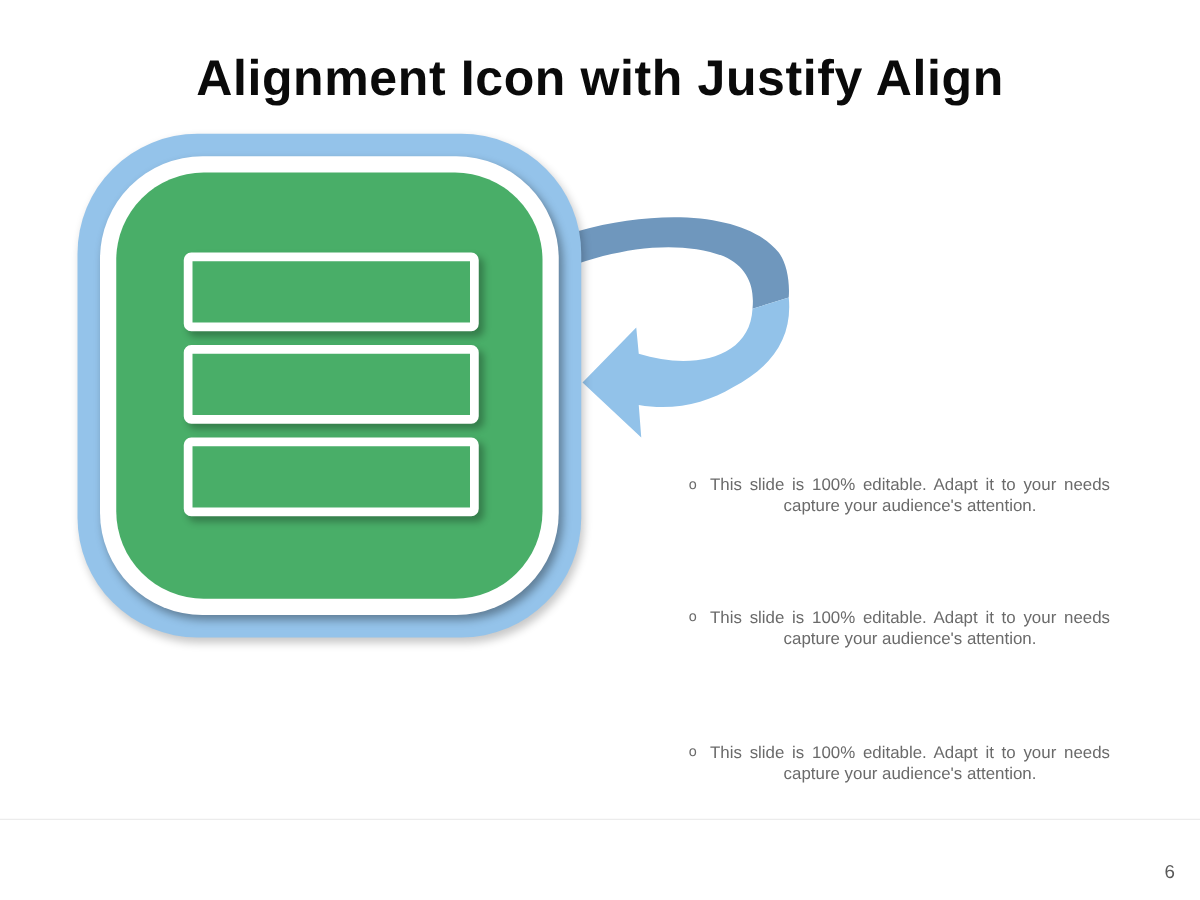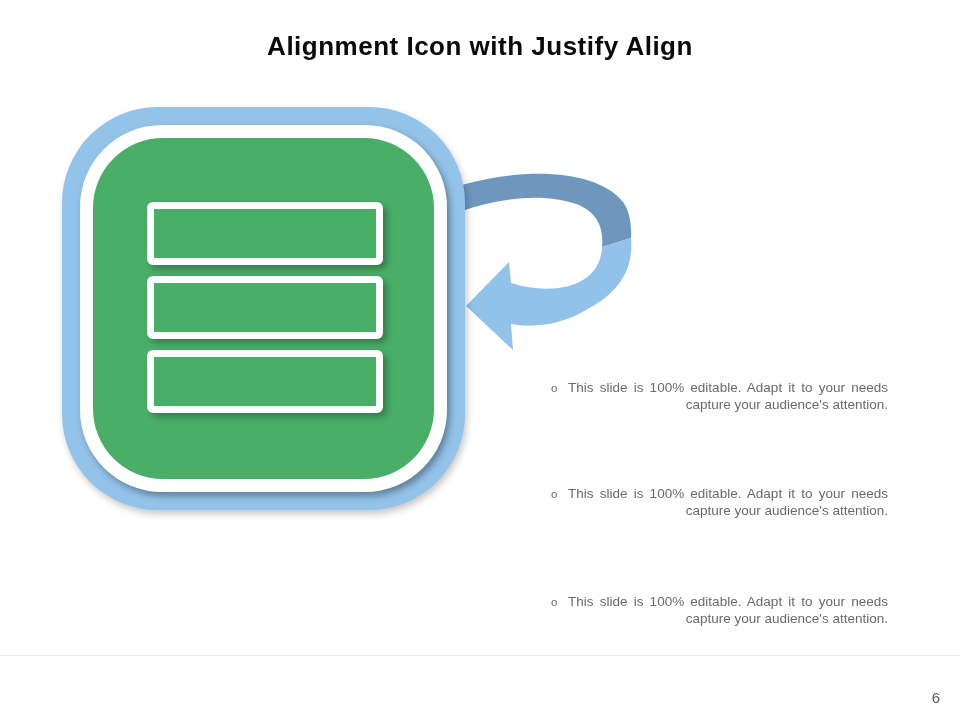--- a/index.html
+++ b/index.html
@@ -11,21 +11,21 @@
     --icon-border-blue:#94C3EA;
     --arrow-dark-blue:#6F97BD;
     --arrow-light-blue:#92C2E9;
     --title-color:#0A0A0A;
     --body-text-gray:#6A6A6A;
   }
 
   .slide-title{
     position:absolute;top:14px;left:0;right:0;
     text-align:center;
-    font-size:26px;font-weight:700;letter-spacing:0.5px;
+    font-size:40px;font-weight:700;letter-spacing:0.5px;
     color:var(--title-color);
   }
 
   
   .arrow-layer{
     position:absolute;left:0;top:0;width:960px;height:720px;
     z-index:1;pointer-events:none;
   }
 
   
@@ -65,21 +65,21 @@
   .bullet-item-1{top:379px;}
   .bullet-item-2{top:485px;}
   .bullet-item-3{top:593px;}
   .bullet-marker{
     position:absolute;left:2px;top:1px;
     font-size:11.5px;color:var(--body-text-gray);
   }
   .bullet-text{margin-left:19px;width:320px;}
   .jline{height:17px;overflow:hidden;text-align:justify;}
   .jline::after{content:"";display:inline-block;width:100%;height:0;}
-  .lline{text-align:right;}
+  .lline{text-align:center;}
 
   .footer-line{
     position:absolute;left:0;top:655px;width:960px;height:1px;
     background:#ECECEC;
   }
   .page-number{
     position:absolute;right:20px;top:689px;
     font-size:15px;color:#595959;
   }
 </style>

